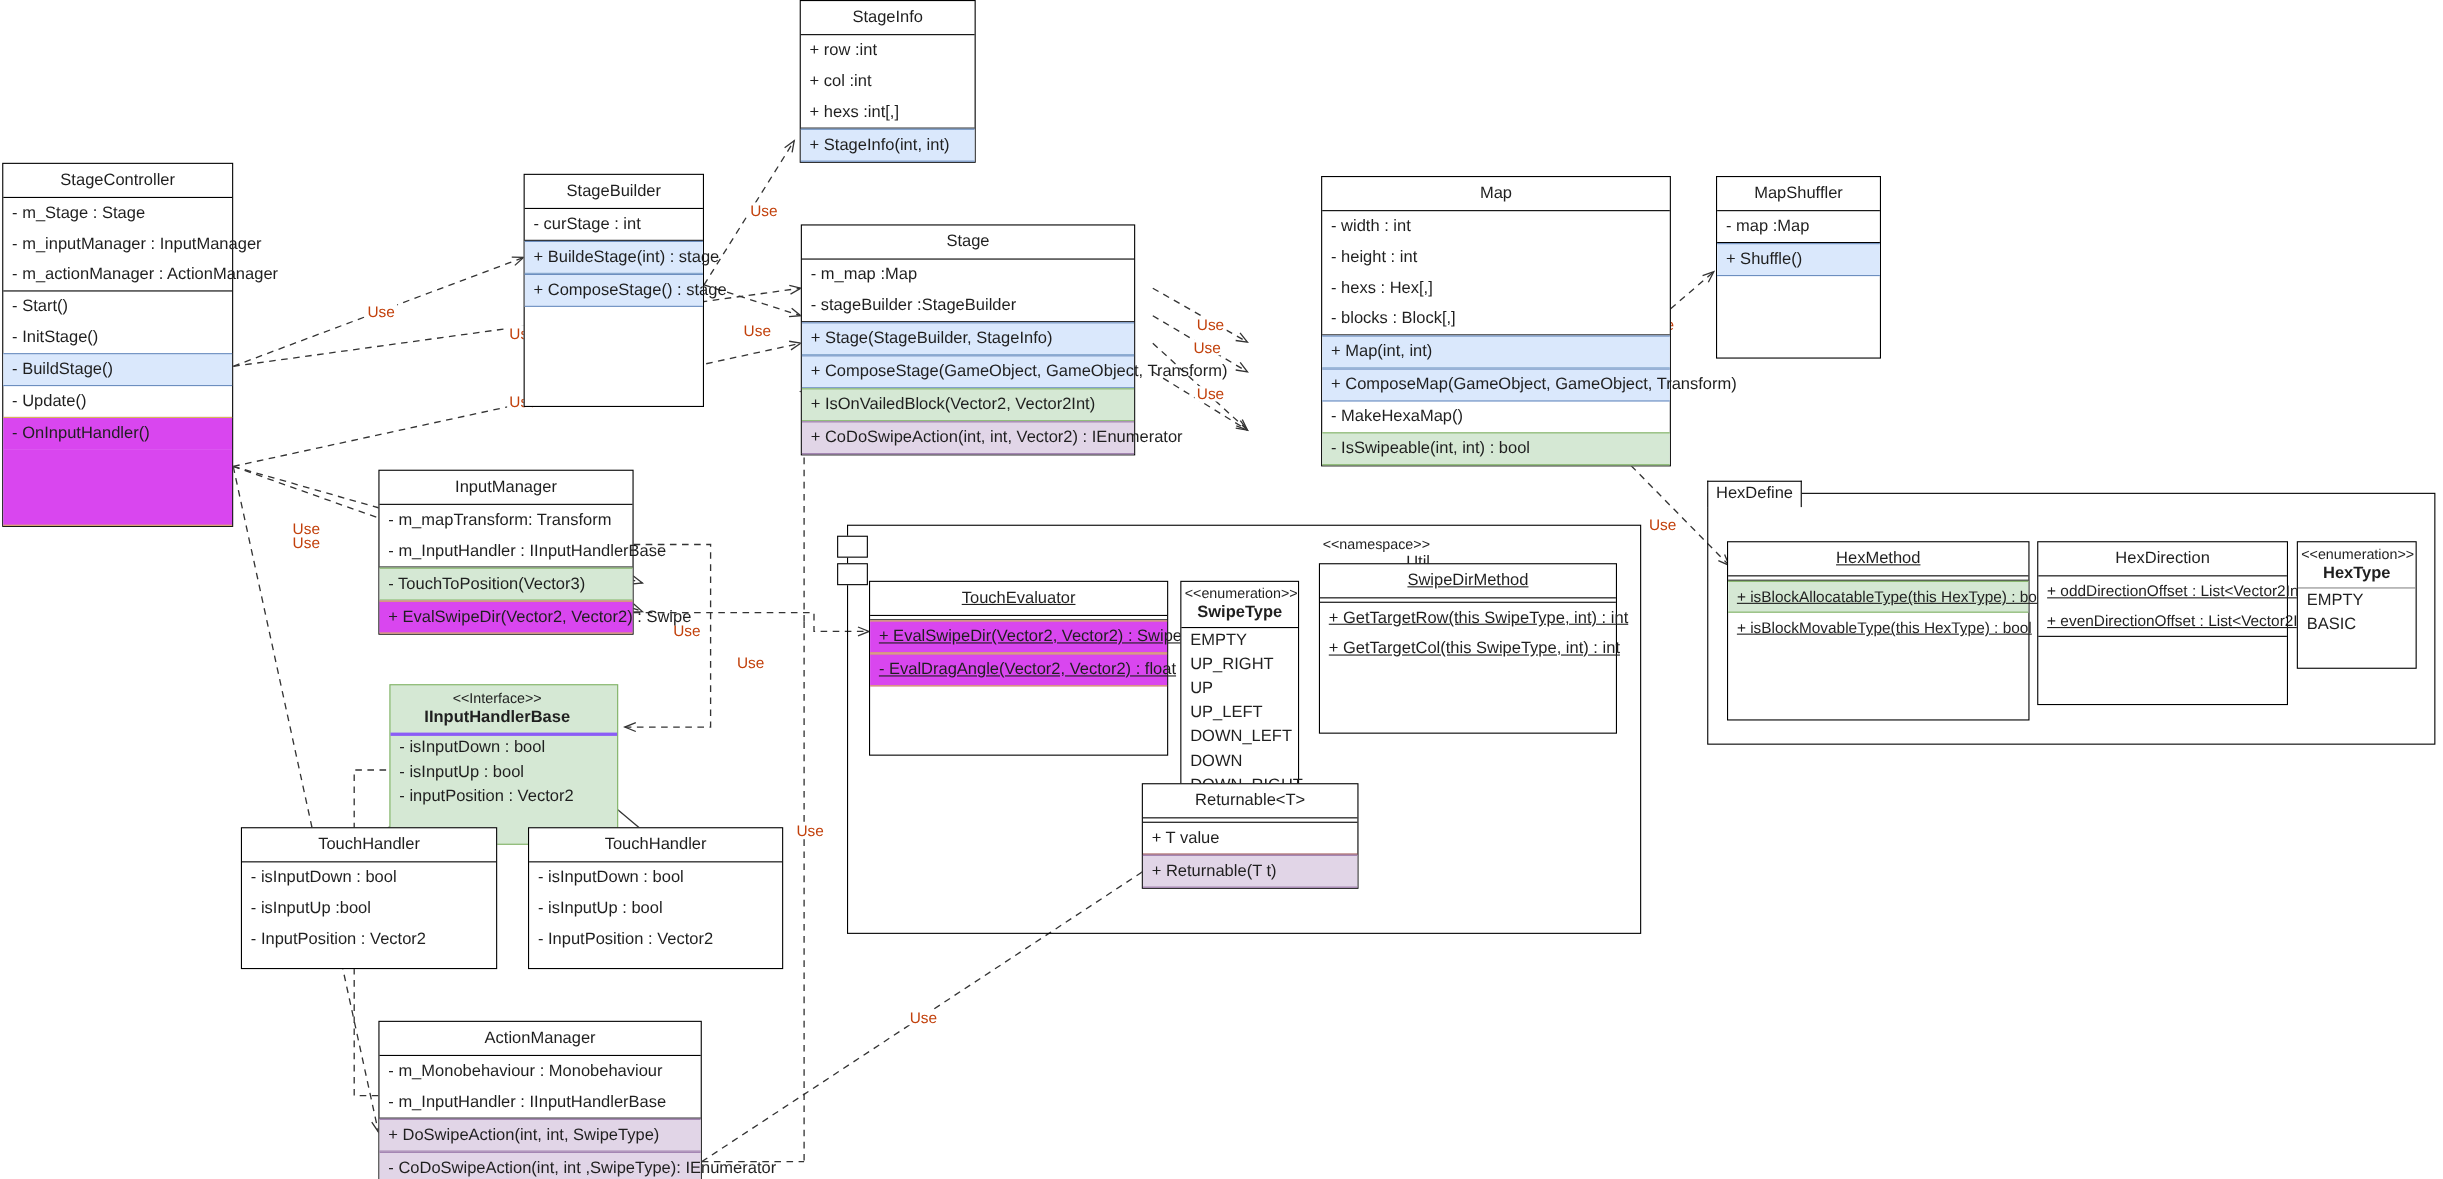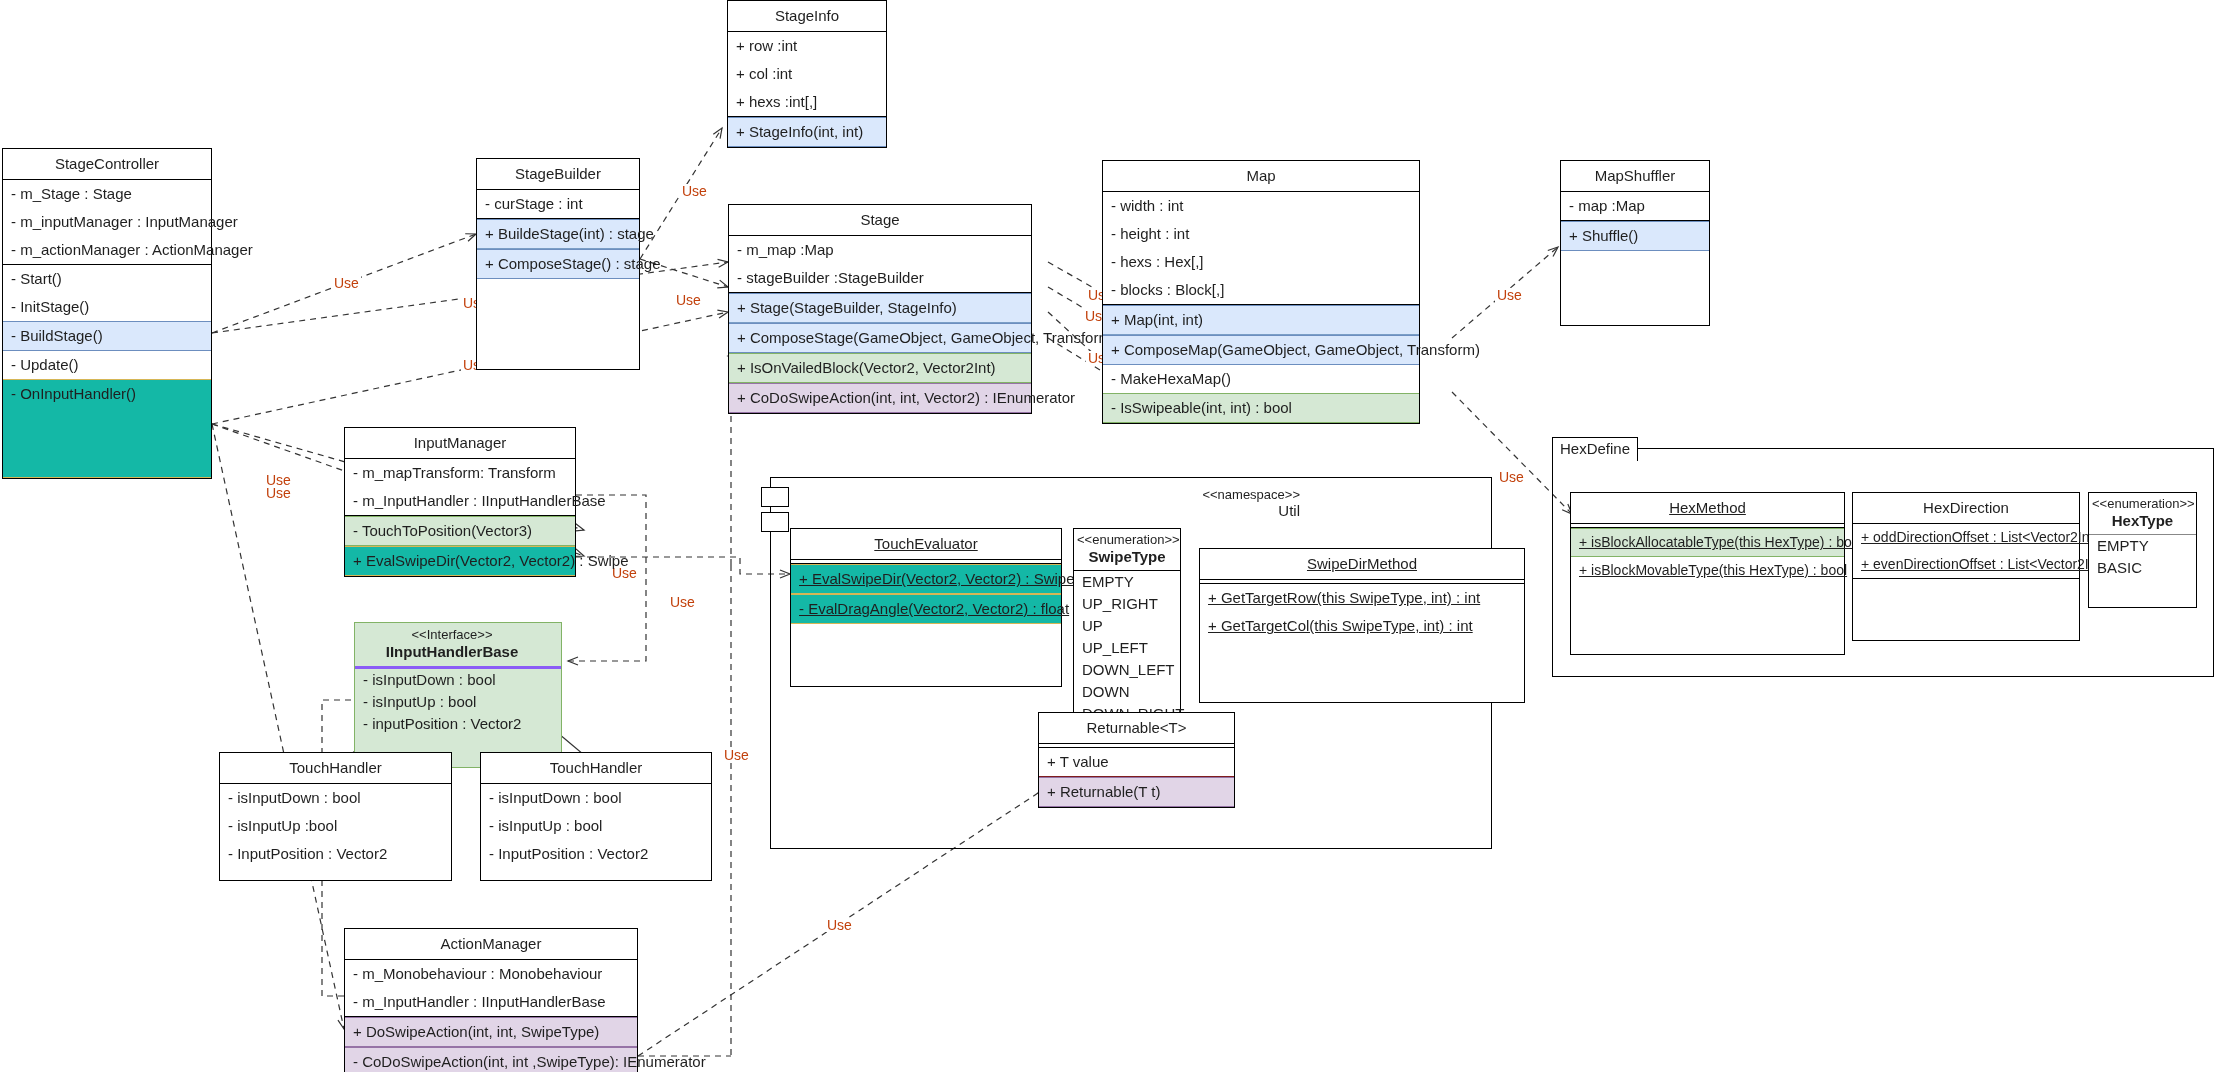--- a/index.html
+++ b/index.html
@@ -43,21 +43,21 @@
     line-height:1.2;
     white-space:nowrap;
     font-size:15px;
   }
   .uml .row.compact{padding:2px 7px 2px 8px;}
   .uml .row.sep{border-bottom:1px solid #7a9ec6;}
   .uml .row.sepk{border-bottom:1px solid #7f1d1d;}
   .blue{background:#dae8fc;border-top:1px solid #6c8ebf;border-bottom:1px solid #6c8ebf;}
   .green{background:#d5e8d4;border-top:1px solid #82b366;border-bottom:1px solid #82b366;}
   .purple{background:#e1d5e7;border-top:1px solid #9673a6;border-bottom:1px solid #9673a6;}
-  .yellow{background:#14b8a6;border-top:1px solid #d6b656;border-bottom:1px solid #d6b656;}
+  .yellow{background:#d946ef;border-top:1px solid #d6b656;border-bottom:1px solid #d6b656;}
   .greenbox{background:#d5e8d4;border:1px solid #82b366;}
   .filler{min-height:10px;}
   .stereo{font-size:13px;}
   .ital{}
   .bold{font-weight:bold;}
   .und{text-decoration:underline;}
   .pkg{
     position:absolute;
     box-sizing:border-box;
     border:1px solid #000000;
@@ -223,21 +223,21 @@
       <div class="row">- stageBuilder :StageBuilder</div>
     </div>
     <div class="sec last">
       <div class="row blue sep">+ Stage(StageBuilder, StageInfo)</div>
       <div class="row blue">+ ComposeStage(GameObject, GameObject, Transform)</div>
       <div class="row green">+ IsOnVailedBlock(Vector2, Vector2Int)</div>
       <div class="row purple">+ CoDoSwipeAction(int, int, Vector2) : IEnumerator</div>
     </div>
   </div>
 
-  <div class="uml" style="left:1102px;top:160px;width:318px;">
+  <div class="uml" style="left:1201px;top:160px;width:318px;">
     <div class="title">Map</div>
     <div class="sec">
       <div class="row">- width : int</div>
       <div class="row">- height : int</div>
       <div class="row">- hexs : Hex[,]</div>
       <div class="row">- blocks : Block[,]</div>
     </div>
     <div class="sec last">
       <div class="row blue sep">+ Map(int, int)</div>
       <div class="row blue">+ ComposeMap(GameObject, GameObject, Transform)</div>
@@ -341,21 +341,21 @@
       <div class="row compact">EMPTY</div>
       <div class="row compact">UP_RIGHT</div>
       <div class="row compact">UP</div>
       <div class="row compact">UP_LEFT</div>
       <div class="row compact">DOWN_LEFT</div>
       <div class="row compact">DOWN</div>
       <div class="row compact">DOWN_RIGHT</div>
     </div>
   </div>
 
-  <div class="uml" style="left:1199px;top:548px;width:326px;">
+  <div class="uml" style="left:1199px;top:512px;width:271px;">
     <div class="title"><span class="und">SwipeDirMethod</span></div>
     <div style="height:3px;border-bottom:1px solid #000;"></div>
     <div class="sec last">
       <div class="row"><span class="und">+ GetTargetRow(this SwipeType, int) : int</span></div>
       <div class="row"><span class="und">+ GetTargetCol(this SwipeType, int) : int</span></div>
       <div class="filler" style="height:62px;"></div>
     </div>
   </div>
 
   <div class="uml" style="left:1038px;top:712px;width:197px;">

